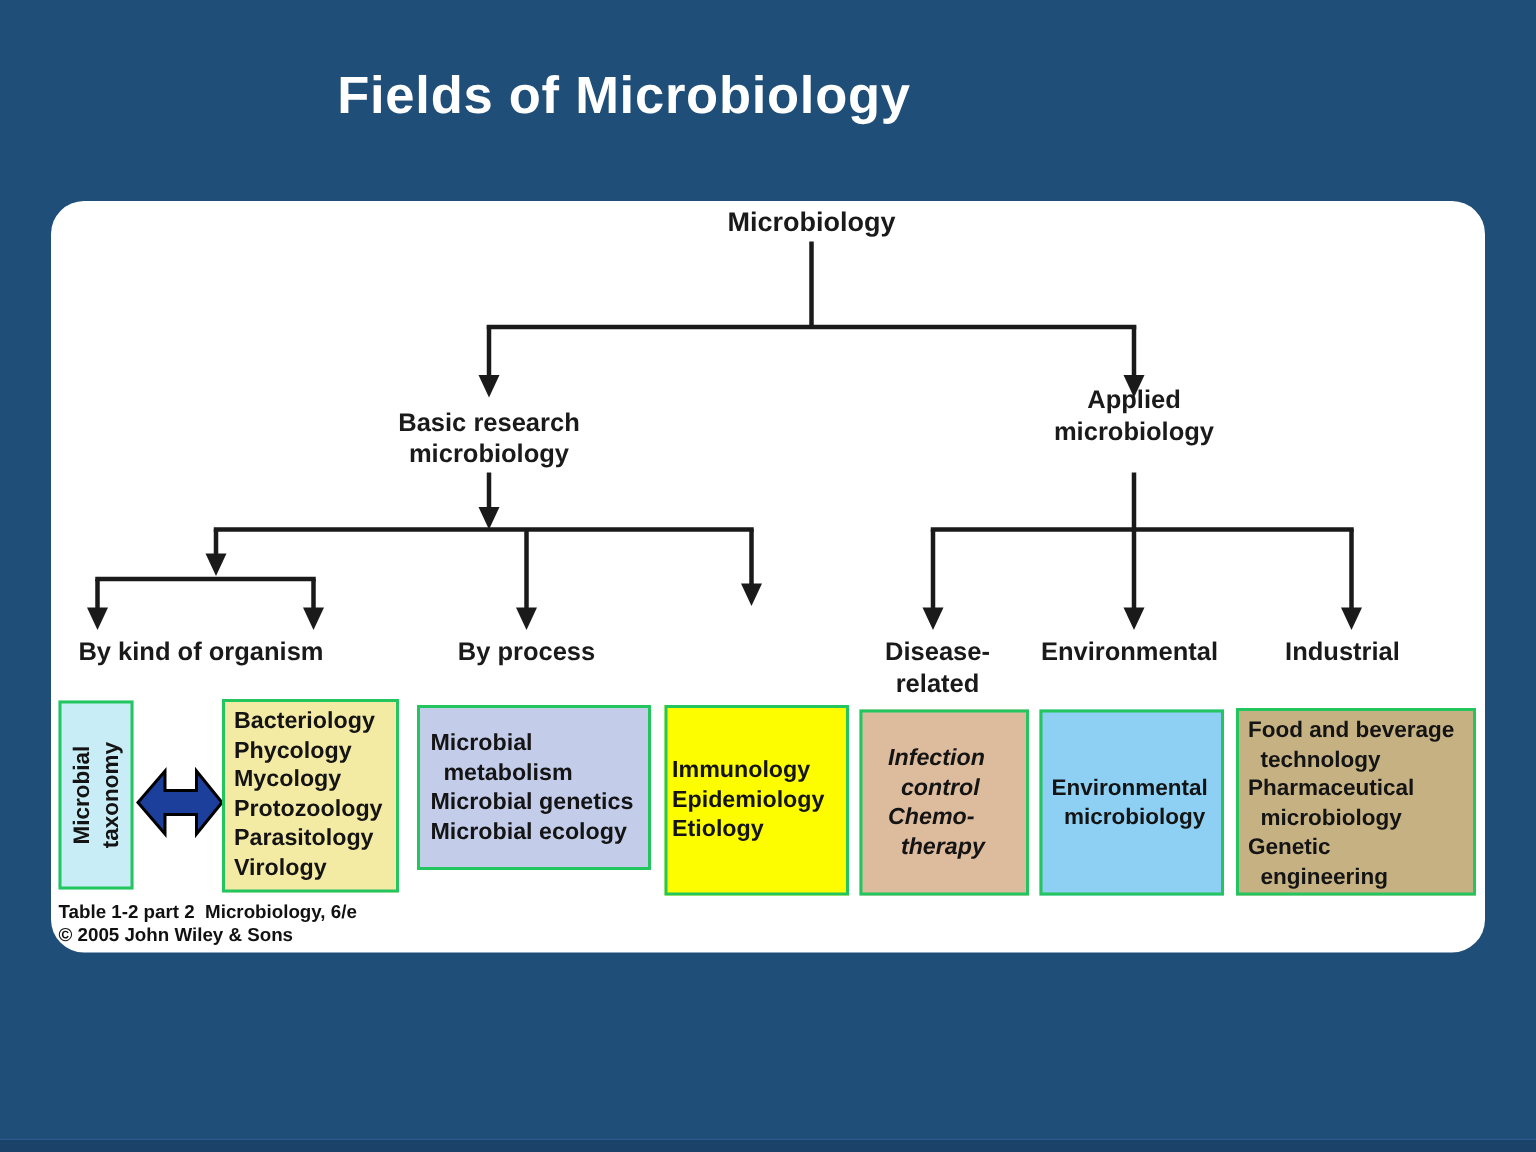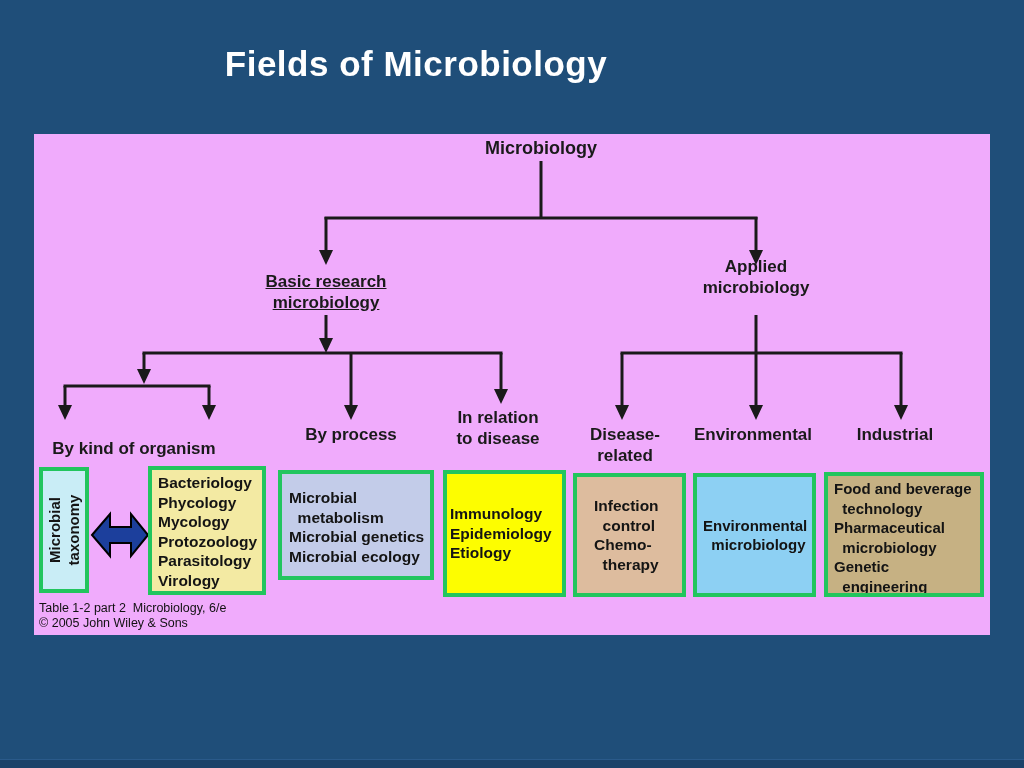--- a/index.html
+++ b/index.html
@@ -13,43 +13,44 @@
     position:absolute; left:0; top:44px; width:832px;
     text-align:center; color:#FFFFFF; font-size:35px; font-weight:bold;
     letter-spacing:0.5px;
   }
   .bottom-strip {
     position:absolute; left:0; top:759px; width:1024px; height:9px;
     background:#1B4269; border-top:1px solid #2A5A8A;
   }
   .panel {
     position:absolute; left:34px; top:134px; width:956px; height:501px;
-    background:#f0abfc;
+    background:#ffffff;
+    border-radius:22px;
   }
   .panel svg.connectors { position:absolute; left:0; top:0; }
   .lbl {
     position:absolute; color:#1A1A1A; font-weight:bold;
     white-space:pre; text-align:center;
   }
   .root-lbl  { font-size:18px; }
   .l2-lbl    { font-size:17px; line-height:21px; }
   .l3-lbl    { font-size:17px; line-height:21px; }
   .dbox {
-    position:absolute; border:4px solid #22c55e; color:#141414;
+    position:absolute; border:2px solid #22c55e; color:#141414;
     font-weight:bold; white-space:pre; overflow:hidden;
   }
   .dbox .inner { white-space:pre; }
   .vcenter { display:flex; align-items:center; }
   .rot-box { display:flex; align-items:center; justify-content:center; }
   .rot-text {
     transform:rotate(-90deg); white-space:pre; text-align:center;
     font-size:15px; line-height:19px; font-weight:bold;
   }
   .caption {
-    position:absolute; font-size:12.5px; font-weight:normal;
+    position:absolute; font-size:12.5px; font-weight:bold;
     line-height:15px; color:#111; white-space:pre;
   }
 </style>
 </head>
 <body style="background: rgb(31, 78, 121);">
 
 <div class="slide-title">Fields of Microbiology</div>
 
 <div class="panel">
 
@@ -95,32 +96,30 @@
       <polygon points="722,286 715,271 729,271"></polygon>
       <polygon points="588,286 581,271 595,271"></polygon>
       <polygon points="867,286 860,271 874,271"></polygon>
     </g>
 
     <polygon points="58,401 76,380 76,393 97,393 97,380 114,401 97,422 97,409 76,409 76,422" stroke="#000000" stroke-width="2" fill="#1C3F9C"></polygon>
   </svg>
 
   <div class="lbl root-lbl" style="left:427px; top:4px; width:160px;">Microbiology</div>
 
-  <div class="lbl l2-lbl" style="left:212px; top:137px; width:160px;text-decoration:underline;">Basic research
+  <div class="lbl l2-lbl" style="left:212px; top:137px; width:160px;">Basic research
 microbiology</div>
 
   <div class="lbl l2-lbl" style="left:642px; top:122px; width:160px;">Applied
 microbiology</div>
 
-  <div class="lbl l3-lbl" style="left:5px; top:290px; width:190px;margin-top:14px;">By kind of organism</div>
+  <div class="lbl l3-lbl" style="left:5px; top:290px; width:190px;">By kind of organism</div>
 
   <div class="lbl l3-lbl" style="left:237px; top:290px; width:160px;">By process</div>
 
-  <div class="lbl l3-lbl" style="left:384px; top:273px; width:160px;">In relation
-to disease</div>
 
   <div class="lbl l3-lbl" style="left:511px; top:290px; width:160px;">Disease-
 related</div>
 
   <div class="lbl l3-lbl" style="left:639px; top:290px; width:160px;">Environmental</div>
 
   <div class="lbl l3-lbl" style="left:781px; top:290px; width:160px;">Industrial</div>
 
   <div class="dbox rot-box" style="left: 5px; top: 333px; width: 50px; height: 126px; background: rgb(201, 237, 246);">
     <div class="rot-text">Microbial
@@ -138,21 +137,21 @@
   metabolism
 Microbial genetics
 Microbial ecology</div>
 
   <div class="dbox vcenter" style="left: 409px; top: 336px; width: 123px; height: 127px; background: rgb(253, 253, 0);">
     <div class="inner" style="font-size:15.5px; line-height:19.5px; padding-left:3px;">Immunology
 Epidemiology
 Etiology</div>
   </div>
 
-  <div class="dbox vcenter" style="left: 539px; top: 339px; width: 113px; height: 124px; background: rgb(221, 188, 158);">
+  <div class="dbox vcenter" style="left: 539px; top: 339px; width: 113px; height: 124px; background: rgb(221, 188, 158); font-style: italic;">
     <div class="inner" style="font-size:15.5px; line-height:19.5px; padding-left:17px;">Infection
   control
 Chemo-
   therapy</div>
   </div>
 
   <div class="dbox vcenter" style="left: 659px; top: 339px; width: 123px; height: 124px; background: rgb(141, 208, 243);">
     <div class="inner" style="font-size:15px; line-height:19.5px; padding-left:6px;">Environmental
   microbiology</div>
   </div>

